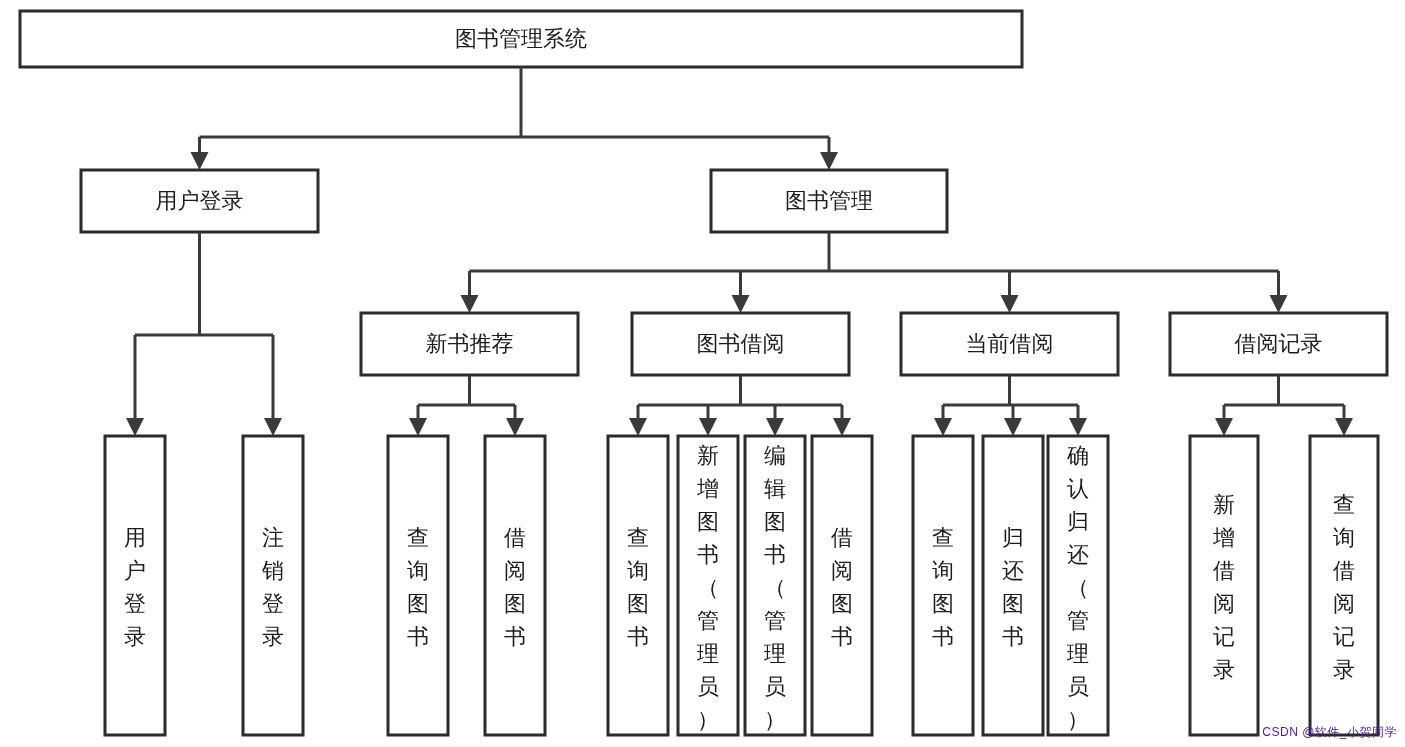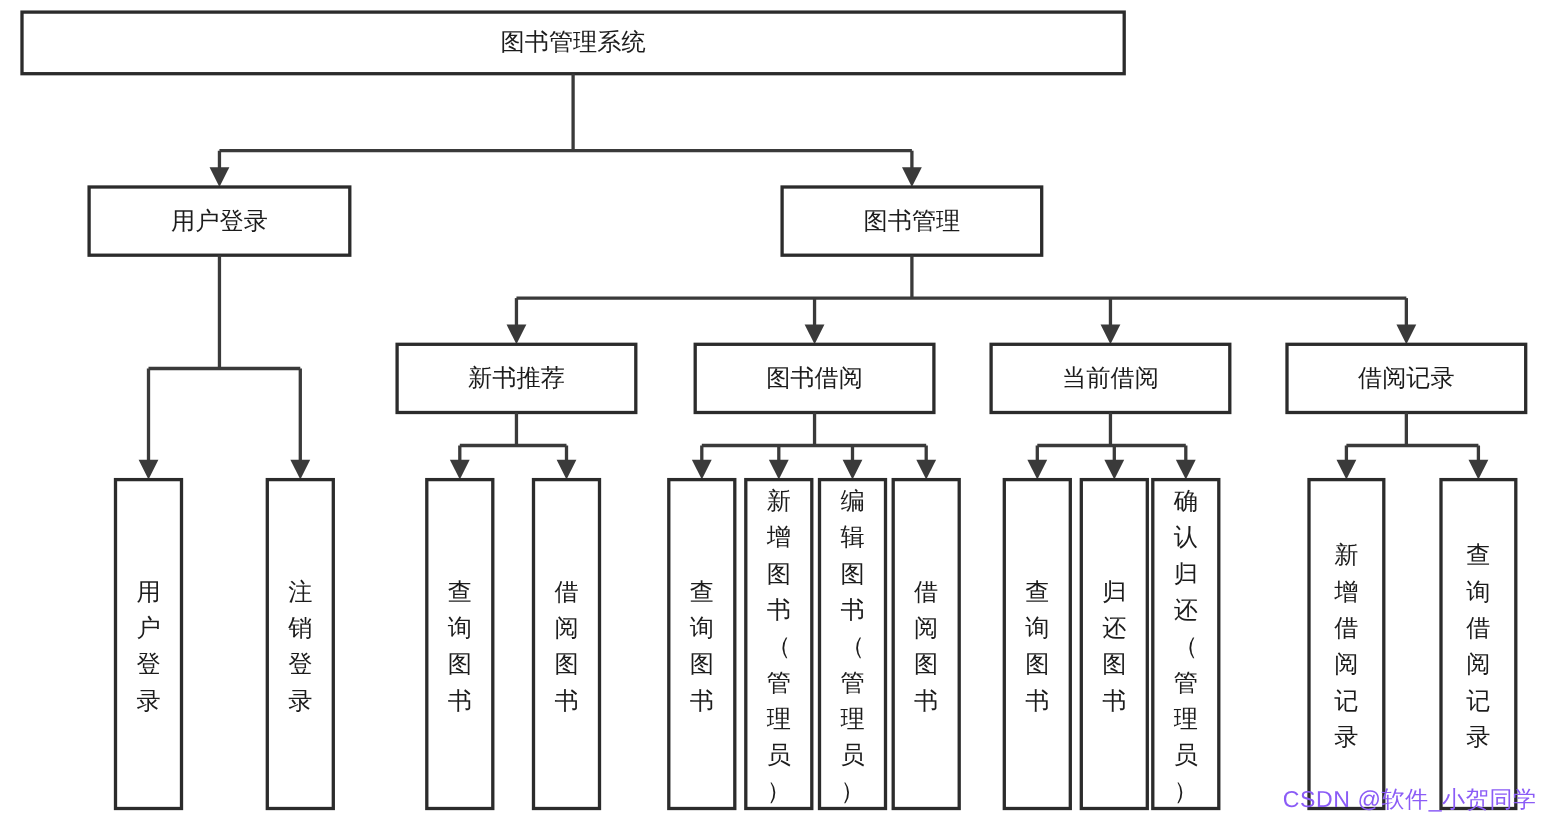--- a/index.html
+++ b/index.html
@@ -4,21 +4,21 @@
 <style>
   html,body{margin:0;padding:0;background:#ffffff;}
   body{font-family:"Liberation Sans","DejaVu Sans",sans-serif;}
   #stage{position:relative;width:1405px;height:747px;background:#ffffff;overflow:hidden;border-radius:30px;}
   #diagram{position:absolute;left:0;top:0;width:1405px;height:747px;}
   .node-rect{fill:#ffffff;stroke:#2b2b2b;stroke-width:3;}
   .edge{stroke:#3a3a3a;stroke-width:3;fill:none;}
   .arrow-head{fill:#3a3a3a;stroke:none;}
   .node-label{fill:#1c1c1c;font-family:"Liberation Sans","DejaVu Sans",sans-serif;font-size:22px;text-anchor:middle;dominant-baseline:middle;}
   .node-label-v{fill:#1c1c1c;font-family:"Liberation Sans","DejaVu Sans",sans-serif;font-size:22px;text-anchor:middle;}
-  .watermark{position:absolute;right:8px;bottom:6px;color:#8b5cf6;font-size:21px;letter-spacing:.5px;
+  .watermark{position:absolute;right:8px;bottom:6px;color:#4c1d95;font-size:12px;letter-spacing:.5px;
              font-family:"Liberation Sans","DejaVu Sans",sans-serif;white-space:nowrap;}
 </style>
 </head>
 <body>
 
 <div id="stage">
 
   <svg id="diagram" viewBox="0 0 1405 747">
       <g>
         <rect x="20" y="11" width="1002" height="56" class="node-rect"></rect>

